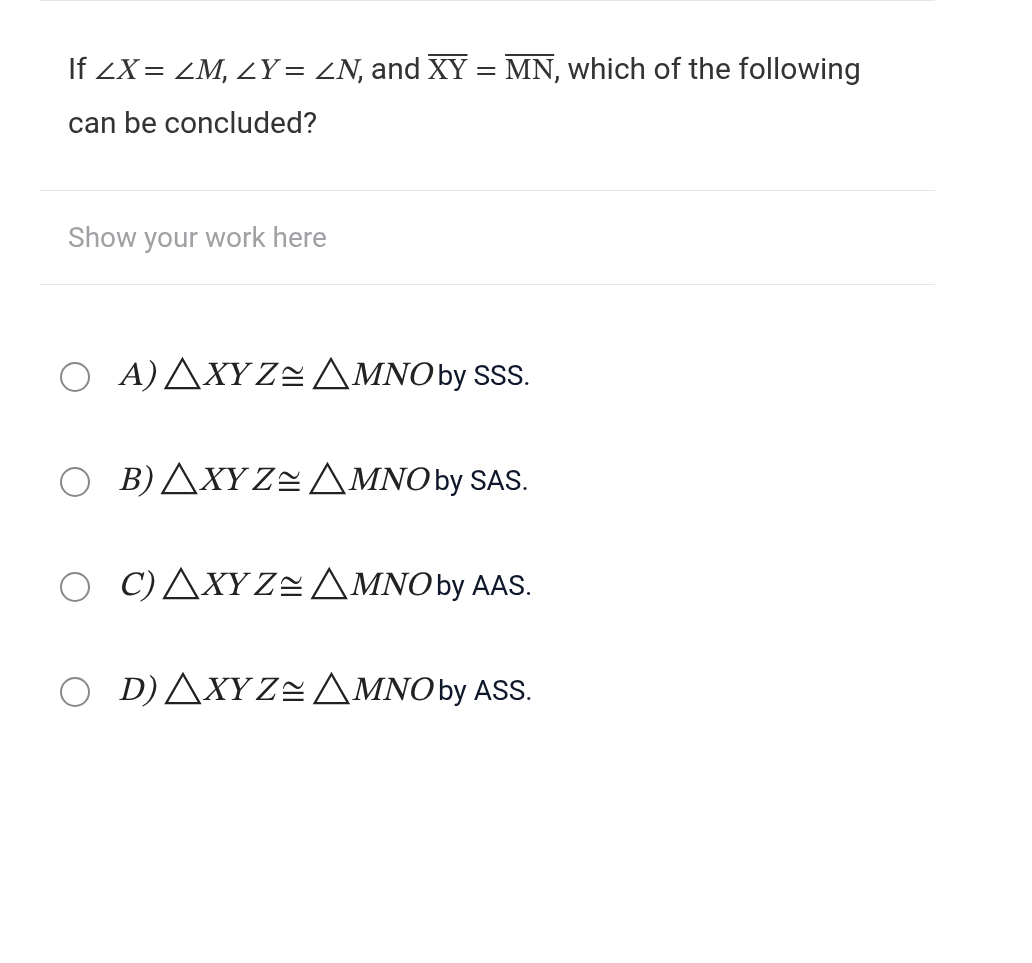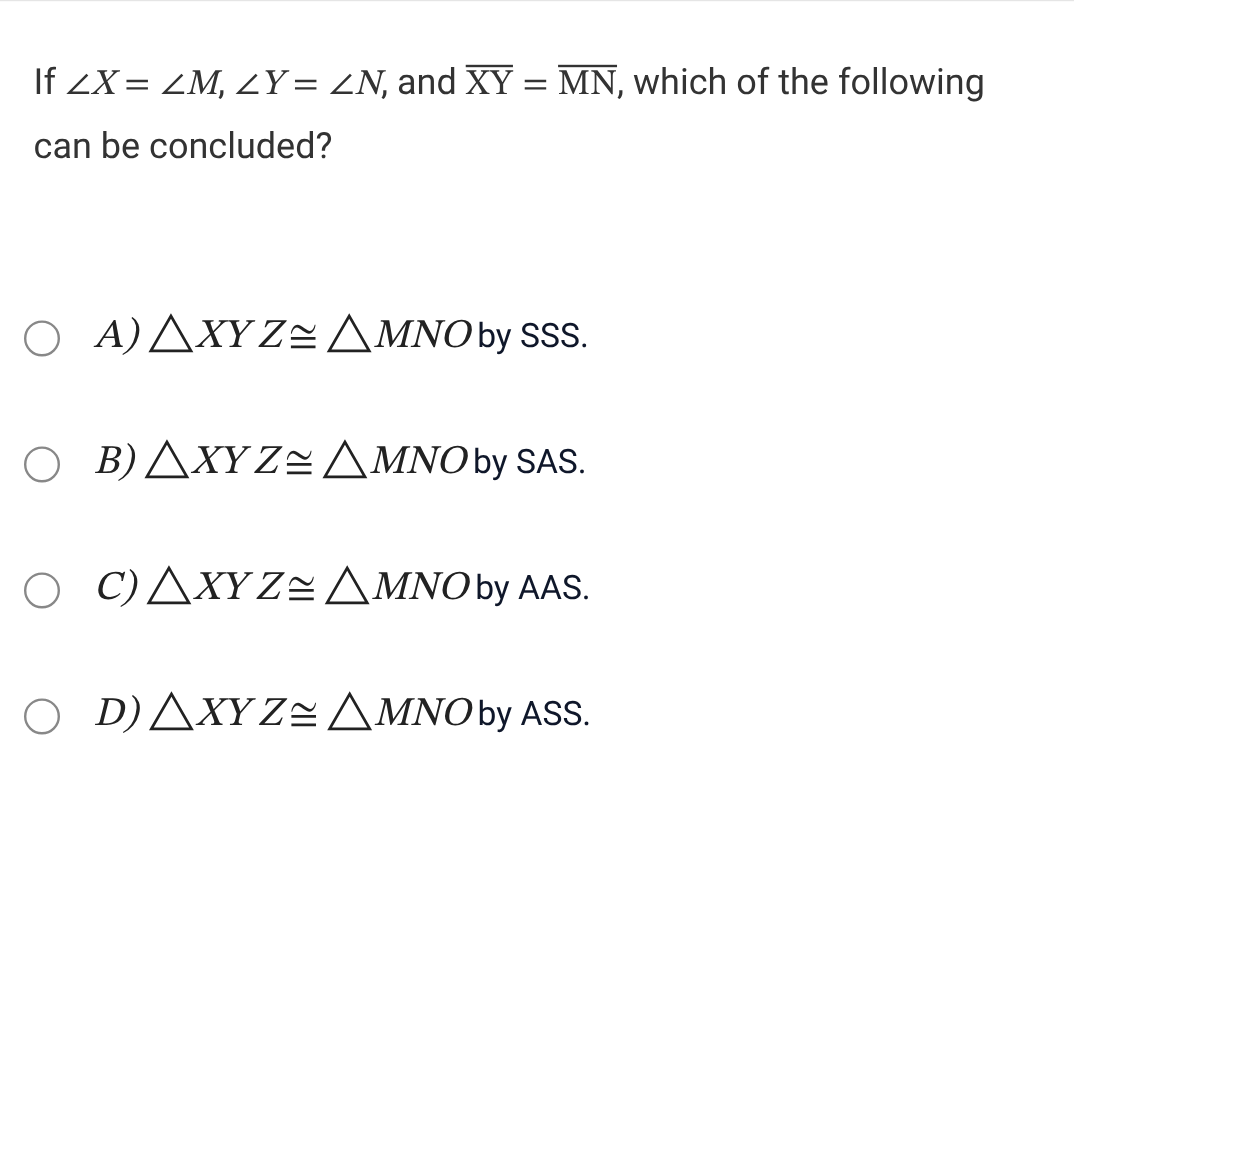--- a/index.html
+++ b/index.html
@@ -6,20 +6,21 @@
     margin: 0;
     padding: 0;
     width: 1032px;
     font-family: -apple-system, BlinkMacSystemFont, "Segoe UI", Roboto, "Helvetica Neue", Arial, sans-serif;
     color: #333;
     background: #fff;
   }
   .container {
     width: 895px;
     box-sizing: border-box;
+    margin-left: 40px;
   }
   .question-block {
     border-top: 1px solid #e5e5e5;
     padding: 42px 28px 42px 28px;
     font-size: 30px;
     line-height: 1.7;
     color: #333;
   }
   .show-work {
     border-top: 1px solid #e5e5e5;
@@ -94,20 +95,23 @@
 </style>
 </head>
 <body>
 
 <div class="container">
 
   <div class="question-block">
     <span>If </span><span class="math-it"><span class="angle">∠</span><span>X</span><span class="eq">=</span><span class="angle">∠</span><span>M</span></span><span>, </span><span class="math-it"><span class="angle">∠</span><span>Y</span><span class="eq">=</span><span class="angle">∠</span><span>N</span></span><span>, and </span><span class="math-up overline">XY</span><span class="math-it eq">=</span><span class="math-up overline">MN</span><span>, which of the following can be concluded?</span>
   </div>
 
+  <div class="show-work">
+    <span>Show your work here</span>
+  </div>
 
   <div class="options">
 
     <div class="option-row">
       <div class="radio-circle"></div>
       <div class="option-label">
         <span class="option-letter">A)</span>
         <span class="triangle">△</span>
           <span>XY Z</span>
         <span class="cong">≅</span>

